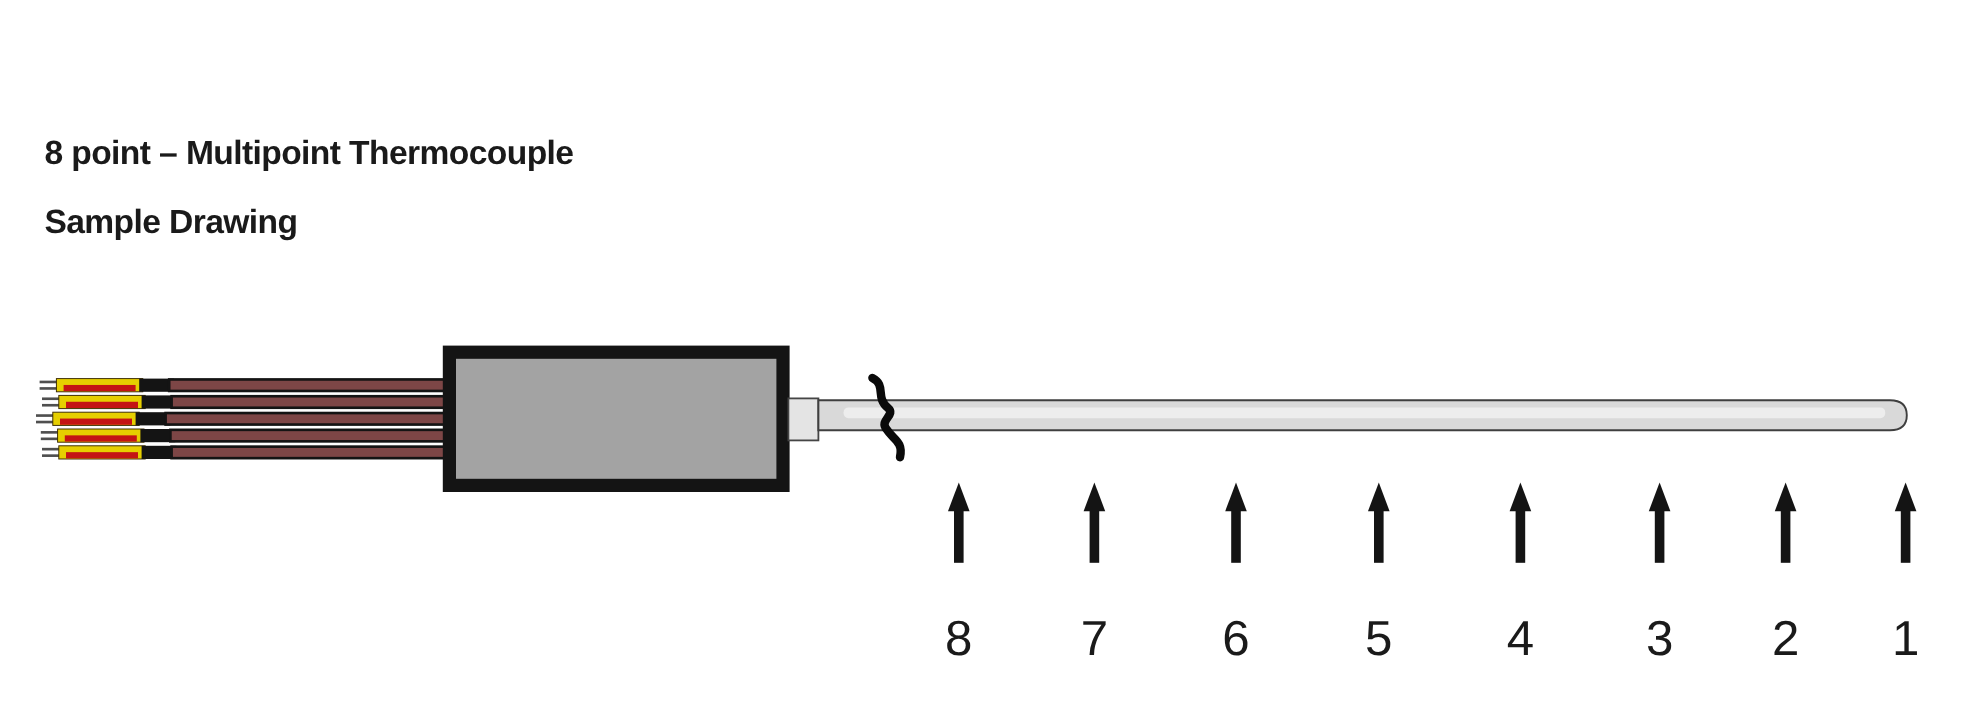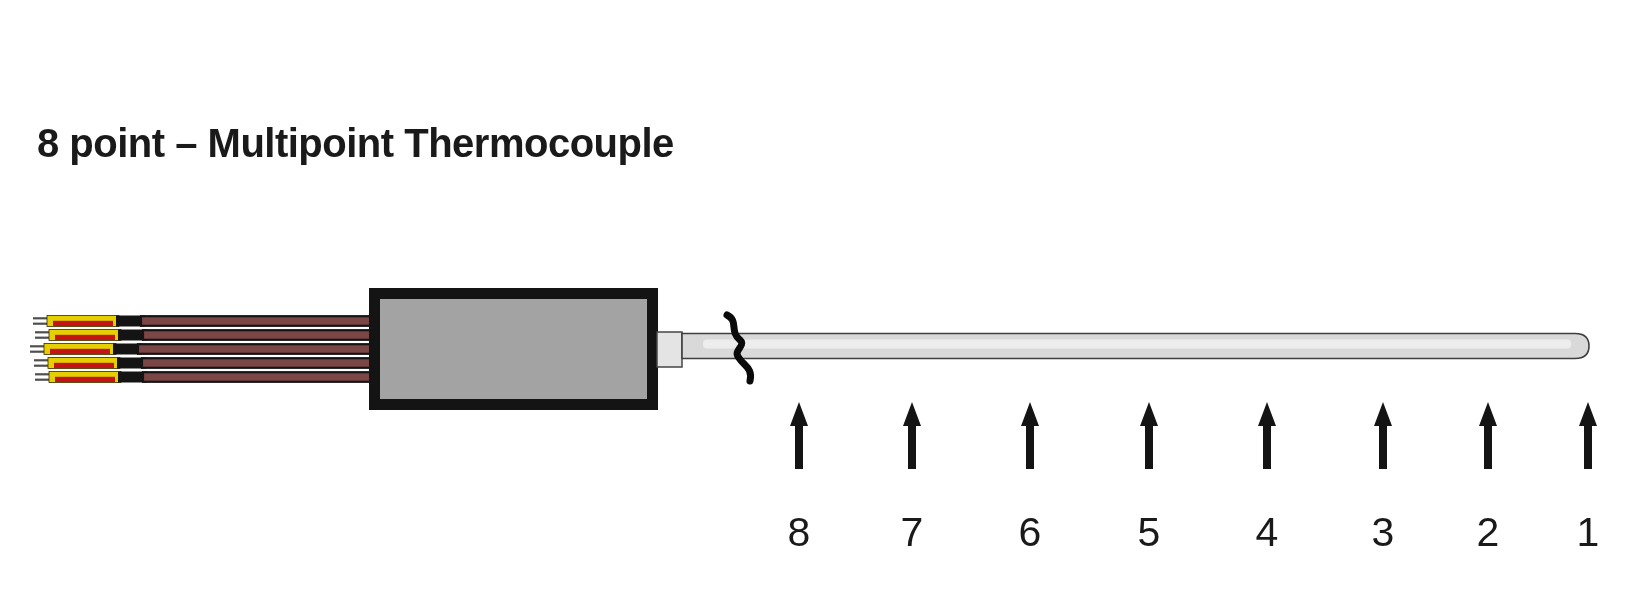--- a/index.html
+++ b/index.html
@@ -5,24 +5,24 @@
   html,body{margin:0;padding:0;background:#ffffff;}
   #stage{
     position:relative;
     width:1650px;height:590px;
     background:#ffffff;
     overflow:hidden;
     font-family:"Liberation Sans", sans-serif;
   }
   #diagram-svg{position:absolute;left:0;top:0;}
   .title-block{
-    position:absolute;left:37px;top:115px;
+    position:absolute;left:37px;top:99px;
     color:var(--c-text_black,#1a1a1a);
     font-weight:700;
-    font-size:40px;
+    font-size:28px;
     line-height:57px;
     letter-spacing:-0.5px;
     white-space:nowrap;
   }
   .box-outer{fill:var(--c-outline_black,#141414);}
   .box-inner{fill:var(--c-box_fill,#a3a3a3);}
   .fitting{fill:var(--c-fitting_fill,#e4e4e4);stroke:#454545;stroke-width:1.5;}
   .tube{fill:var(--c-tube_fill,#d9d9d9);stroke:#3f3f3f;stroke-width:1.6;}
   .tube-highlight{fill:var(--c-tube_highlight,#ededed);}
   .break-squiggle{fill:none;stroke:#0a0a0a;stroke-width:7;stroke-linecap:round;stroke-linejoin:round;}
@@ -135,14 +135,15 @@
         <g>
           <rect x="1584" y="424" width="8" height="45" fill="#141414"></rect>
           <polygon points="1579,426 1597,426 1588,402" fill="#141414"></polygon>
           <text x="1588" y="546" text-anchor="middle" class="point-label">1</text>
         </g>
       </g>
   </svg>
 
   <div class="title-block">
     <div>8 point – Multipoint Thermocouple</div>
+    <div>Sample Drawing</div>
   </div>
 </div>
 
 </body></html>

